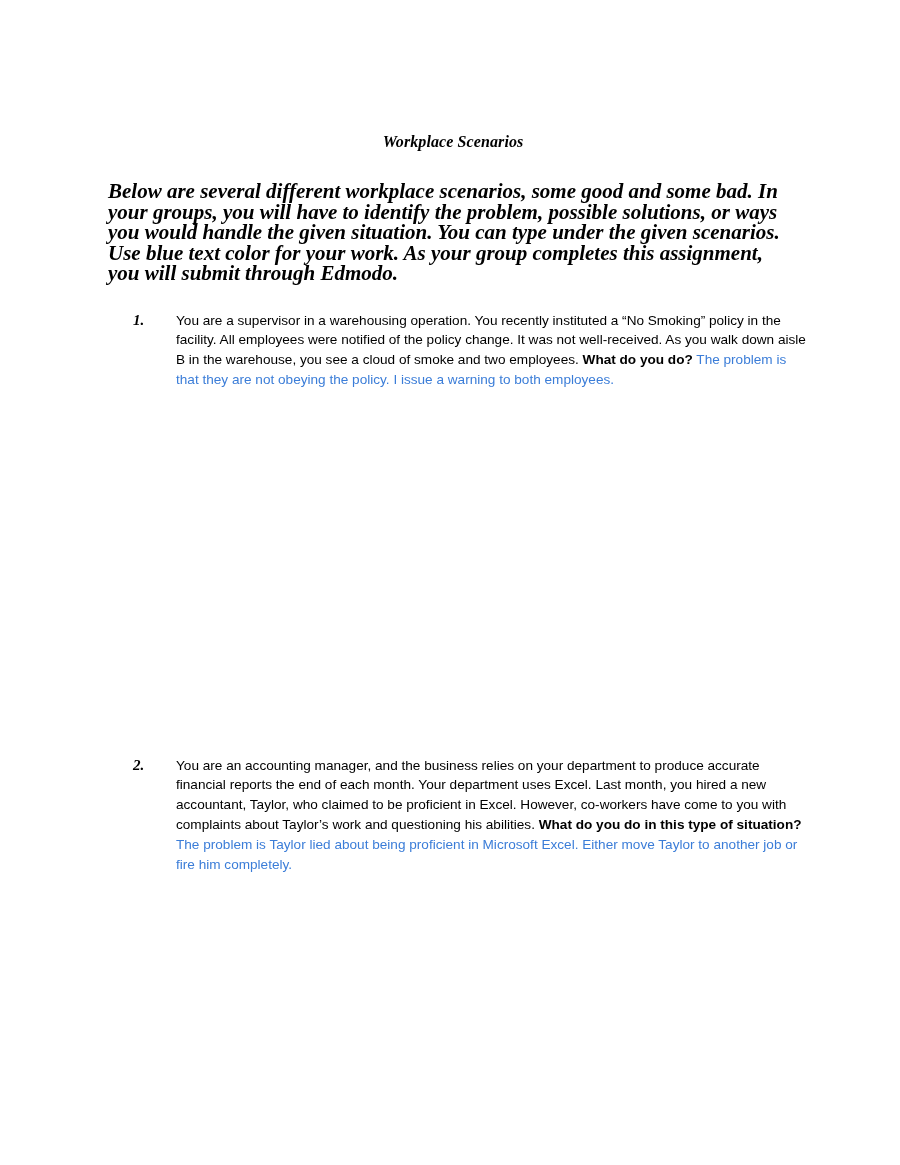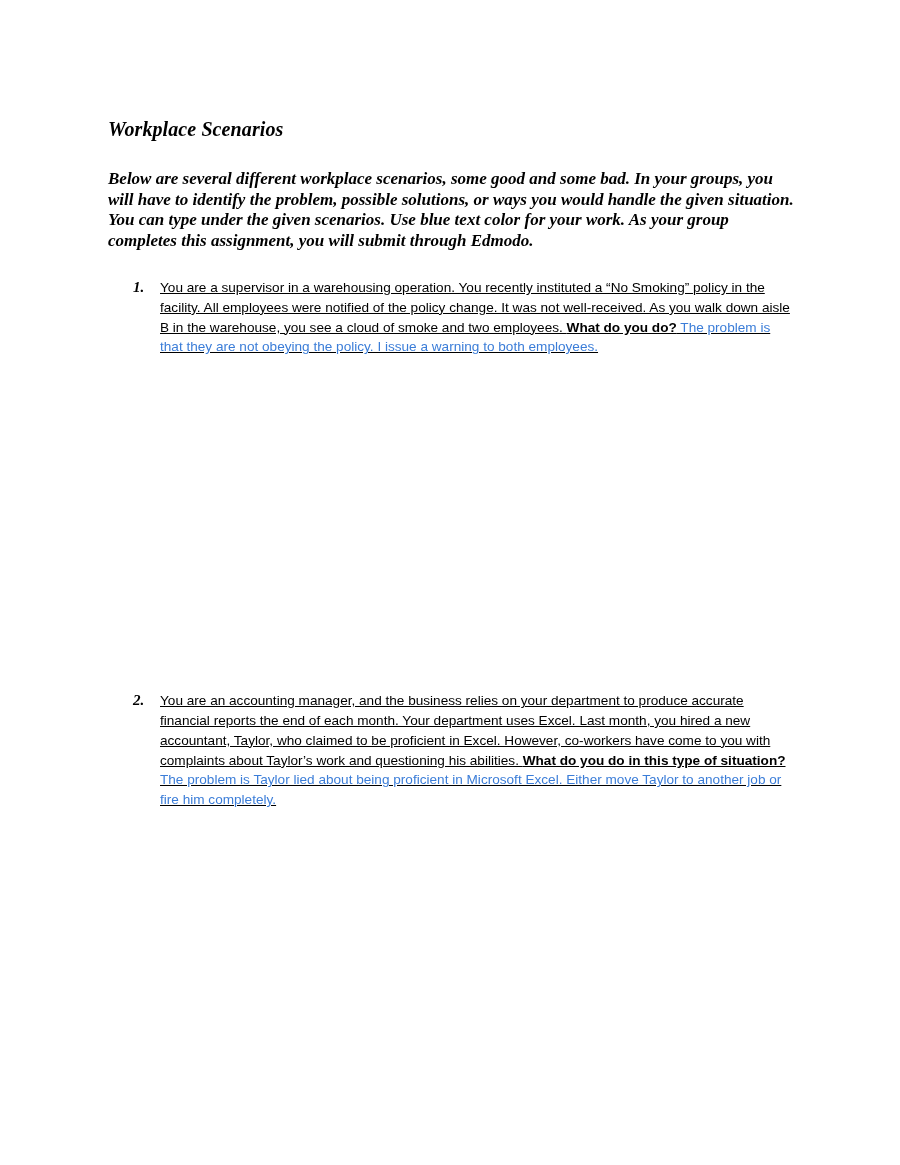--- a/index.html
+++ b/index.html
@@ -21,43 +21,44 @@
     left: 108px;
     top: 120px;
     width: 690px;
   }
 
   
   .title {
     font-family: "Liberation Serif", "DejaVu Serif", serif;
     font-weight: bold;
     font-style: italic;
-    font-size: 20px;
+    font-size: 16px;
     line-height: 19px;
     color: #000000;
-    margin: 0;
+    margin: 12px;
     letter-spacing: 0.1px;
+    text-align: center;
   }
   .instructions-block {
     margin-top: 30px;
   }
   .instructions-label {
     font-family: "Liberation Serif", "DejaVu Serif", serif;
     font-weight: bold;
     font-style: italic;
     font-size: 15.5px;
     line-height: 20.5px;
     color: #000000;
     margin: 0;
   }
   .instructions-text {
     font-family: "Liberation Serif", "DejaVu Serif", serif;
     font-weight: bold;
     font-style: italic;
-    font-size: 17px;
+    font-size: 21px;
     line-height: 20.5px;
     color: #000000;
     margin: 0;
     width: 688px;
     text-align: left;
   }
 
   
   .scenario-list {
     margin: 0;
@@ -77,23 +78,22 @@
     left: 25px;
     top: 0;
     font-family: "Liberation Serif", "DejaVu Serif", serif;
     font-style: italic;
     font-weight: bold;
     font-size: 15px;
     line-height: 19.8px;
     color: #000000;
   }
   .scenario-text {
-    margin: 0;
+    margin: 16px;
     width: 636px;
-    text-decoration: underline;
   }
   .q-prompt {
     font-weight: bold;
     color: #000000;
   }
   .answer {
     color: #3B7DD8;
   }
   .scenario-1 { margin-top: 27px; }
   .scenario-2 { margin-top: 0; }

